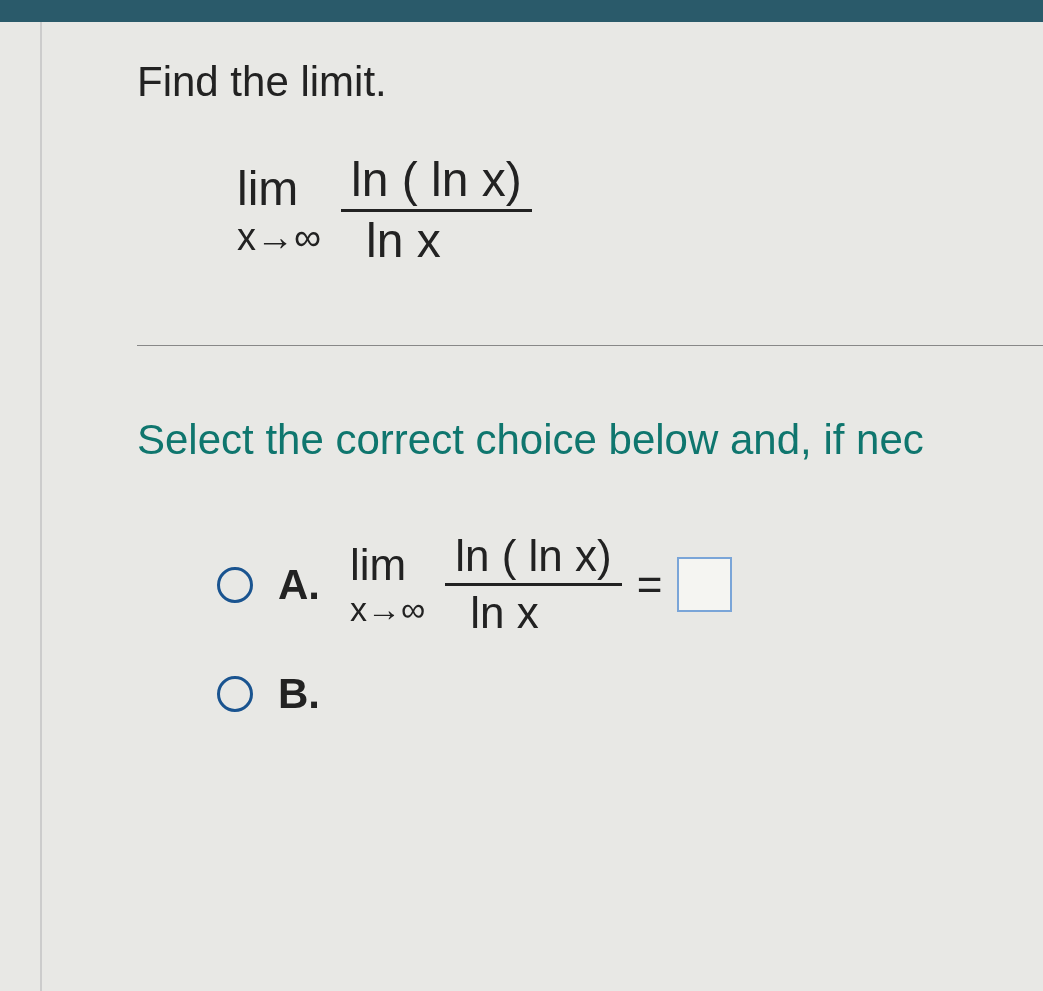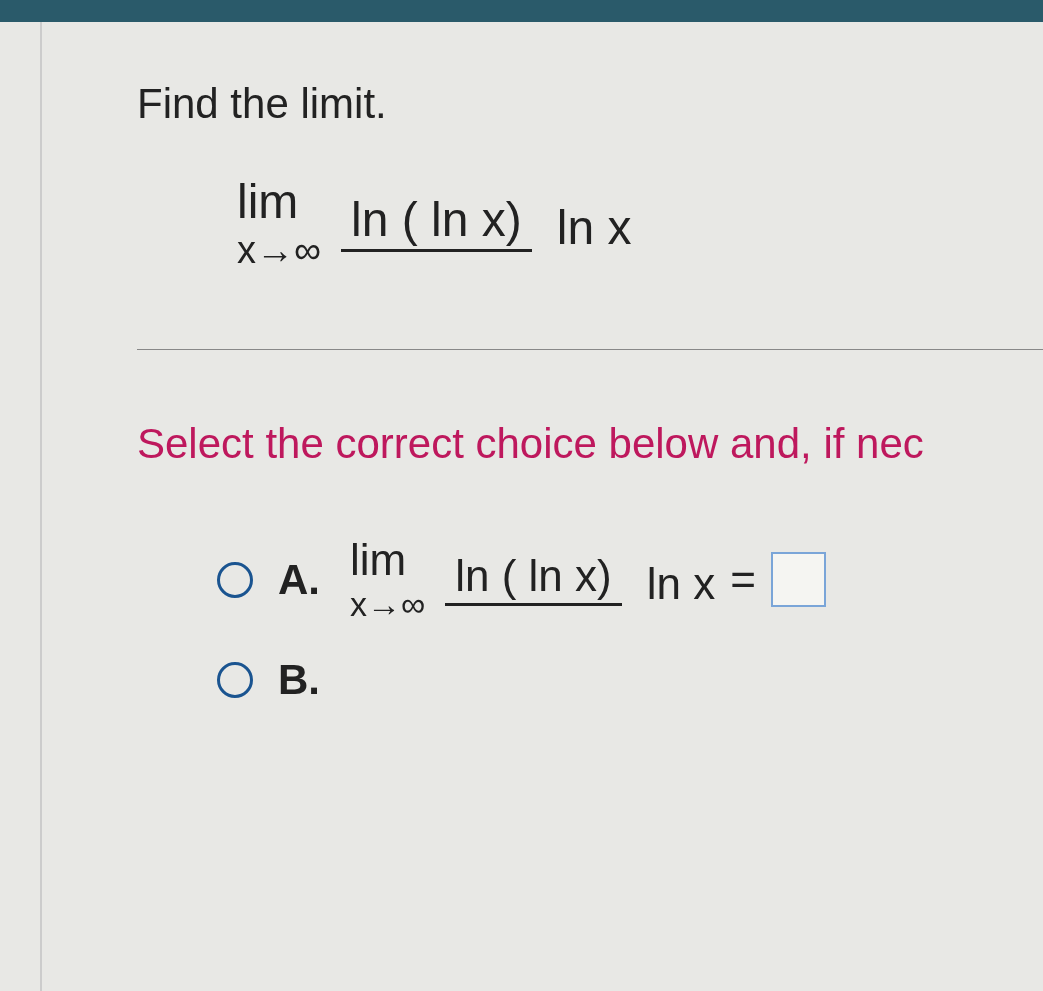--- a/index.html
+++ b/index.html
@@ -10,21 +10,21 @@
     body {
       font-family: Arial, Helvetica, sans-serif;
       background: linear-gradient(to bottom, #2a5a6a 0%, #2a5a6a 2%, #e8e8e5 2%, #e8e8e5 100%);
       width: 1043px;
       height: 991px;
       overflow: hidden;
       position: relative;
     }
     .page {
       background: #e8e8e5;
-      padding: 80px 0 0 95px;
+      padding: 58px 0 0 95px;
       height: 100%;
       border-left: 2px solid #ccc;
       margin-left: 40px;
     }
     .top-strip {
       position: absolute;
       top: 0;
       left: 0;
       right: 0;
       height: 22px;
@@ -52,22 +52,22 @@
       font-size: 48px;
       line-height: 1;
     }
     .lim-sub {
       font-size: 38px;
       line-height: 1;
       margin-top: 5px;
     }
     .fraction {
       display: flex;
-      flex-direction: row;
-      align-items: flex-end;
+      flex-direction: column;
+      align-items: flex-start;
     }
     .numerator {
       padding: 0 10px 5px 10px;
       border-bottom: 3px solid #222;
       font-size: 48px;
       line-height: 1;
     }
     .denominator {
       padding-top: 5px;
       font-size: 48px;
@@ -75,21 +75,21 @@
       margin-left: 25px;
     }
     .divider {
       border: none;
       border-top: 1px solid #888;
       margin: 0 0 70px 0;
       width: 100%;
     }
     .select-text {
       font-size: 42px;
-      color: #be185d;
+      color: #0f766e;
       margin-bottom: 70px;
     }
     .choice {
       display: flex;
       align-items: center;
       margin-left: 80px;
       margin-bottom: 35px;
     }
     .radio {
       width: 36px;

